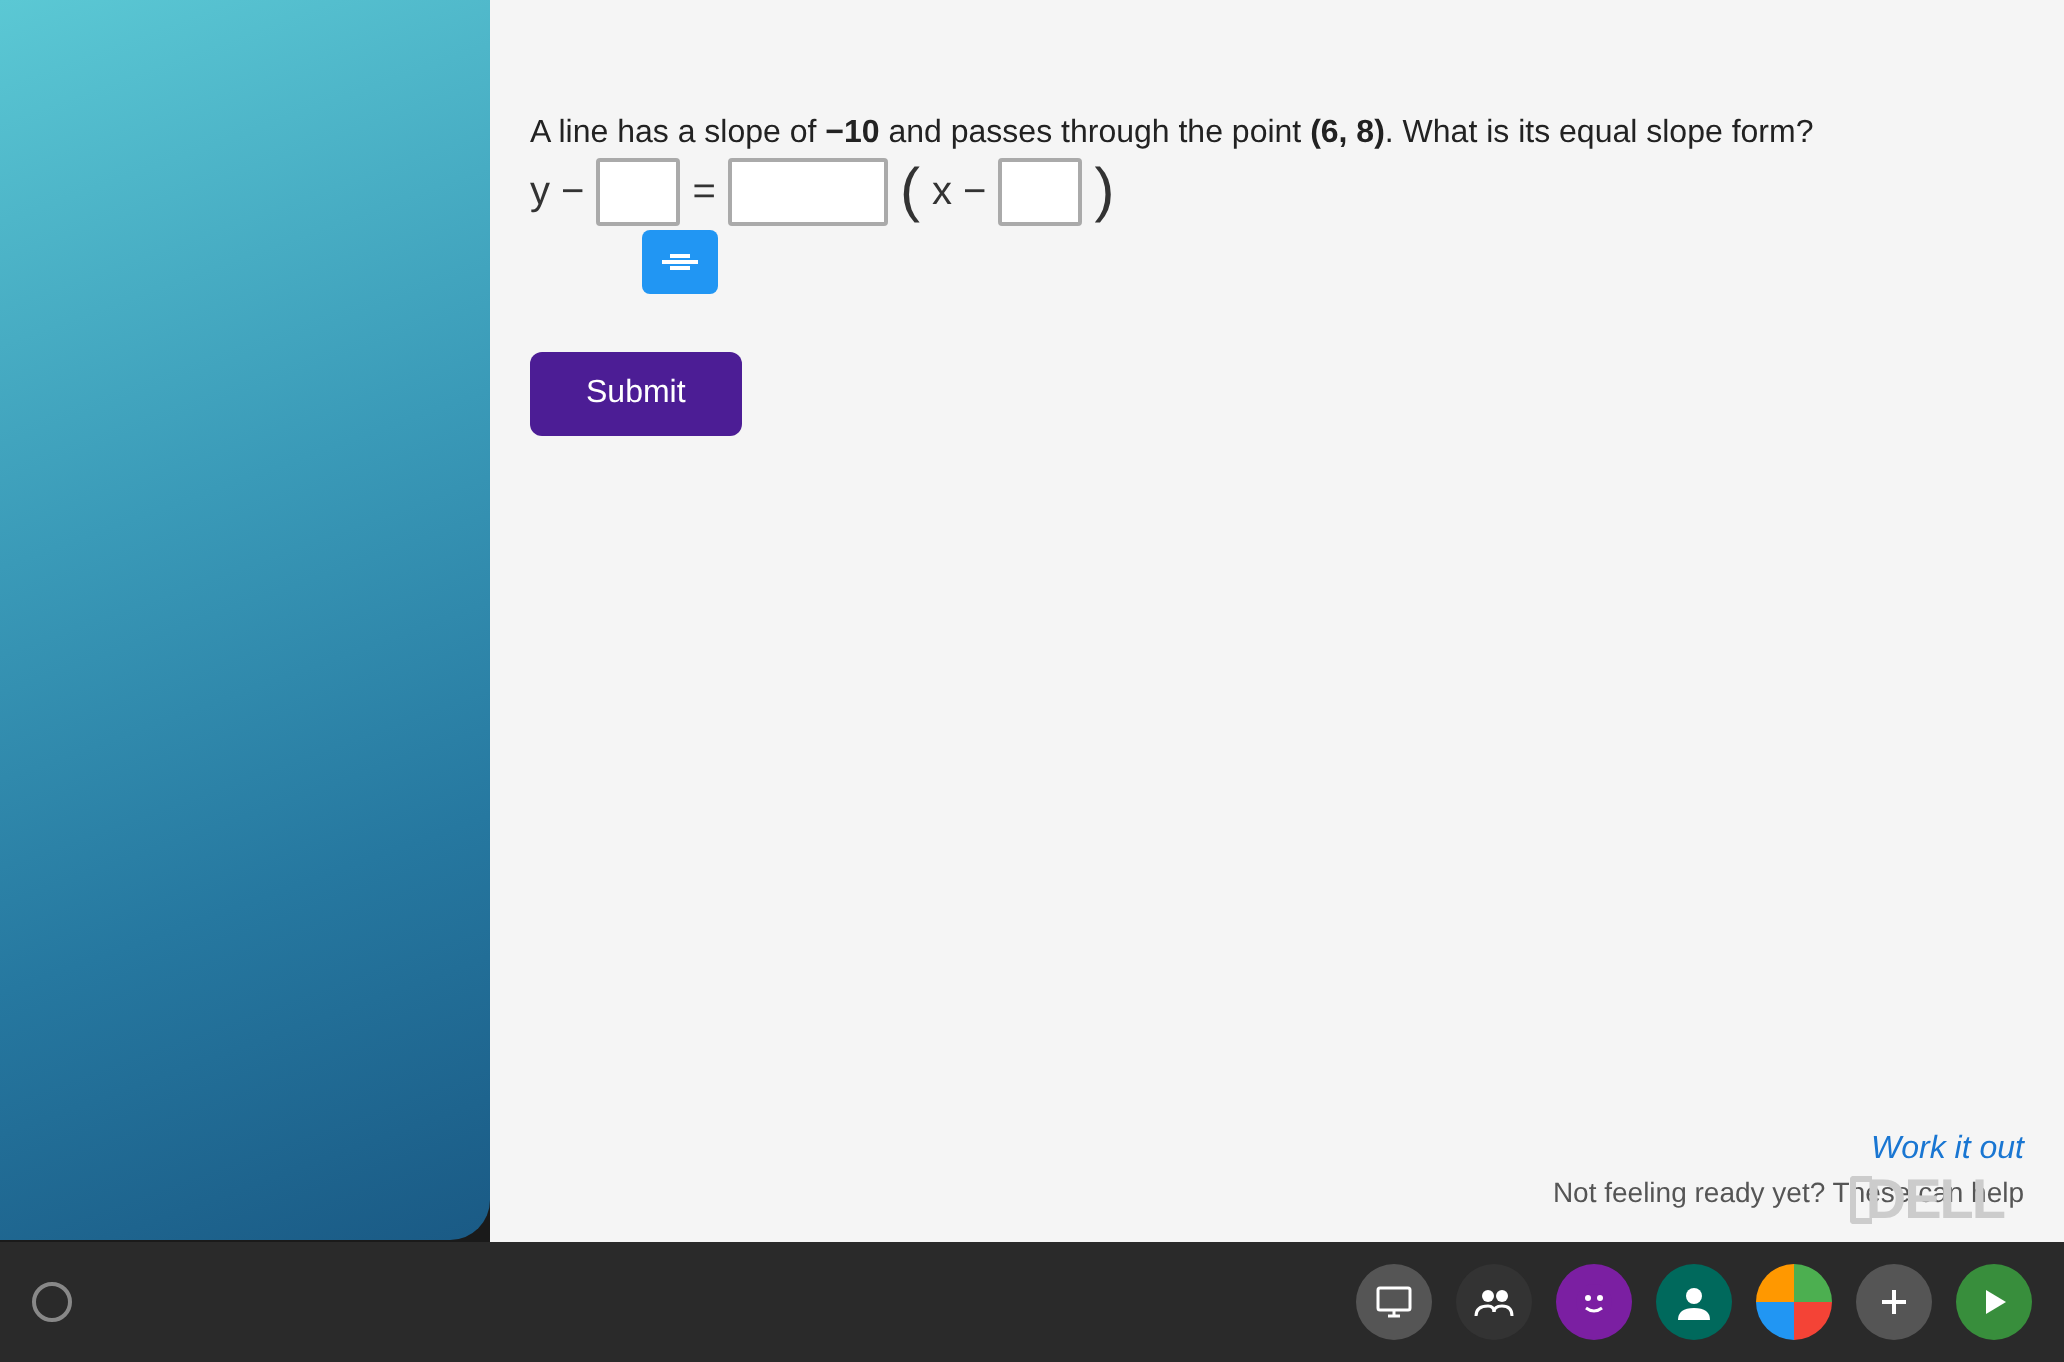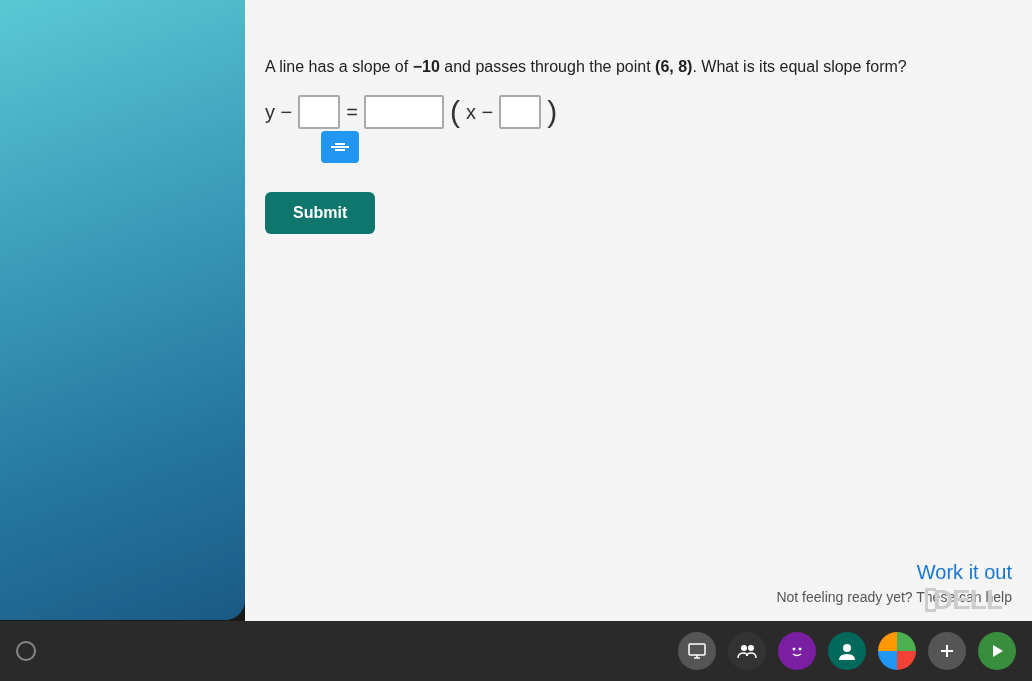--- a/index.html
+++ b/index.html
@@ -96,21 +96,20 @@
       position: absolute;
       top: 55px;
       left: 265px;
       right: 20px;
     }
 
     .question-title {
       font-size: 16px;
       color: #222;
       line-height: 1.5;
-      margin-bottom: 16px;
       font-weight: 400;
     }
 
     .question-title strong {
       font-weight: 700;
     }
 
     .instructions {
       font-size: 14px;
       color: #444;
@@ -203,47 +202,48 @@
 
     .frac-top, .frac-bot {
       width: 10px;
       height: 2px;
       background: white;
     }
 
     
     .submit-btn {
       margin-top: 55px;
-      background: #0f766e;
+      background: #4c1d95;
       color: white;
       border: none;
       padding: 12px 28px;
       font-size: 16px;
-      font-weight: 700;
+      font-weight: 400;
       border-radius: 6px;
       cursor: pointer;
       display: block;
     }
 
     
     .work-it-out {
       position: absolute;
       bottom: 75px;
       right: 20px;
       text-align: right;
     }
 
     .work-it-out-link {
       color: #1976d2;
-      font-size: 20px;
+      font-size: 16px;
       font-weight: 500;
       cursor: pointer;
       text-decoration: none;
       display: block;
       margin-bottom: 4px;
+      font-style: italic;
     }
 
     .not-ready {
       color: #555;
       font-size: 14px;
       text-align: center;
     }
 
     
     .taskbar {

